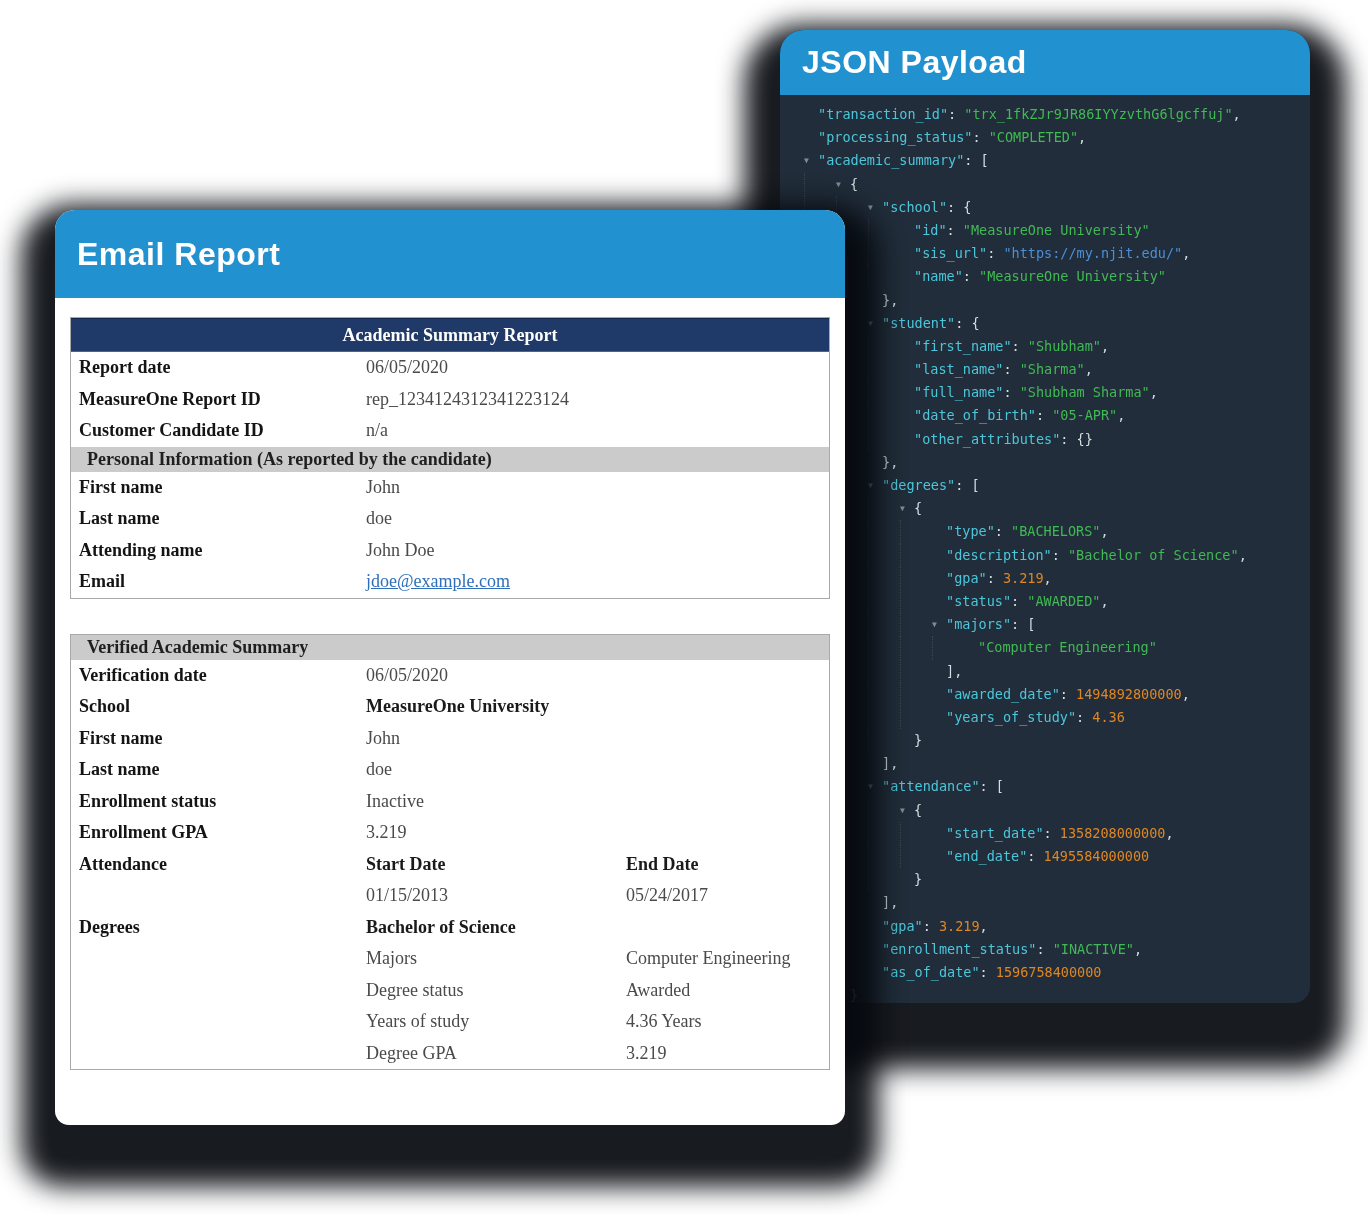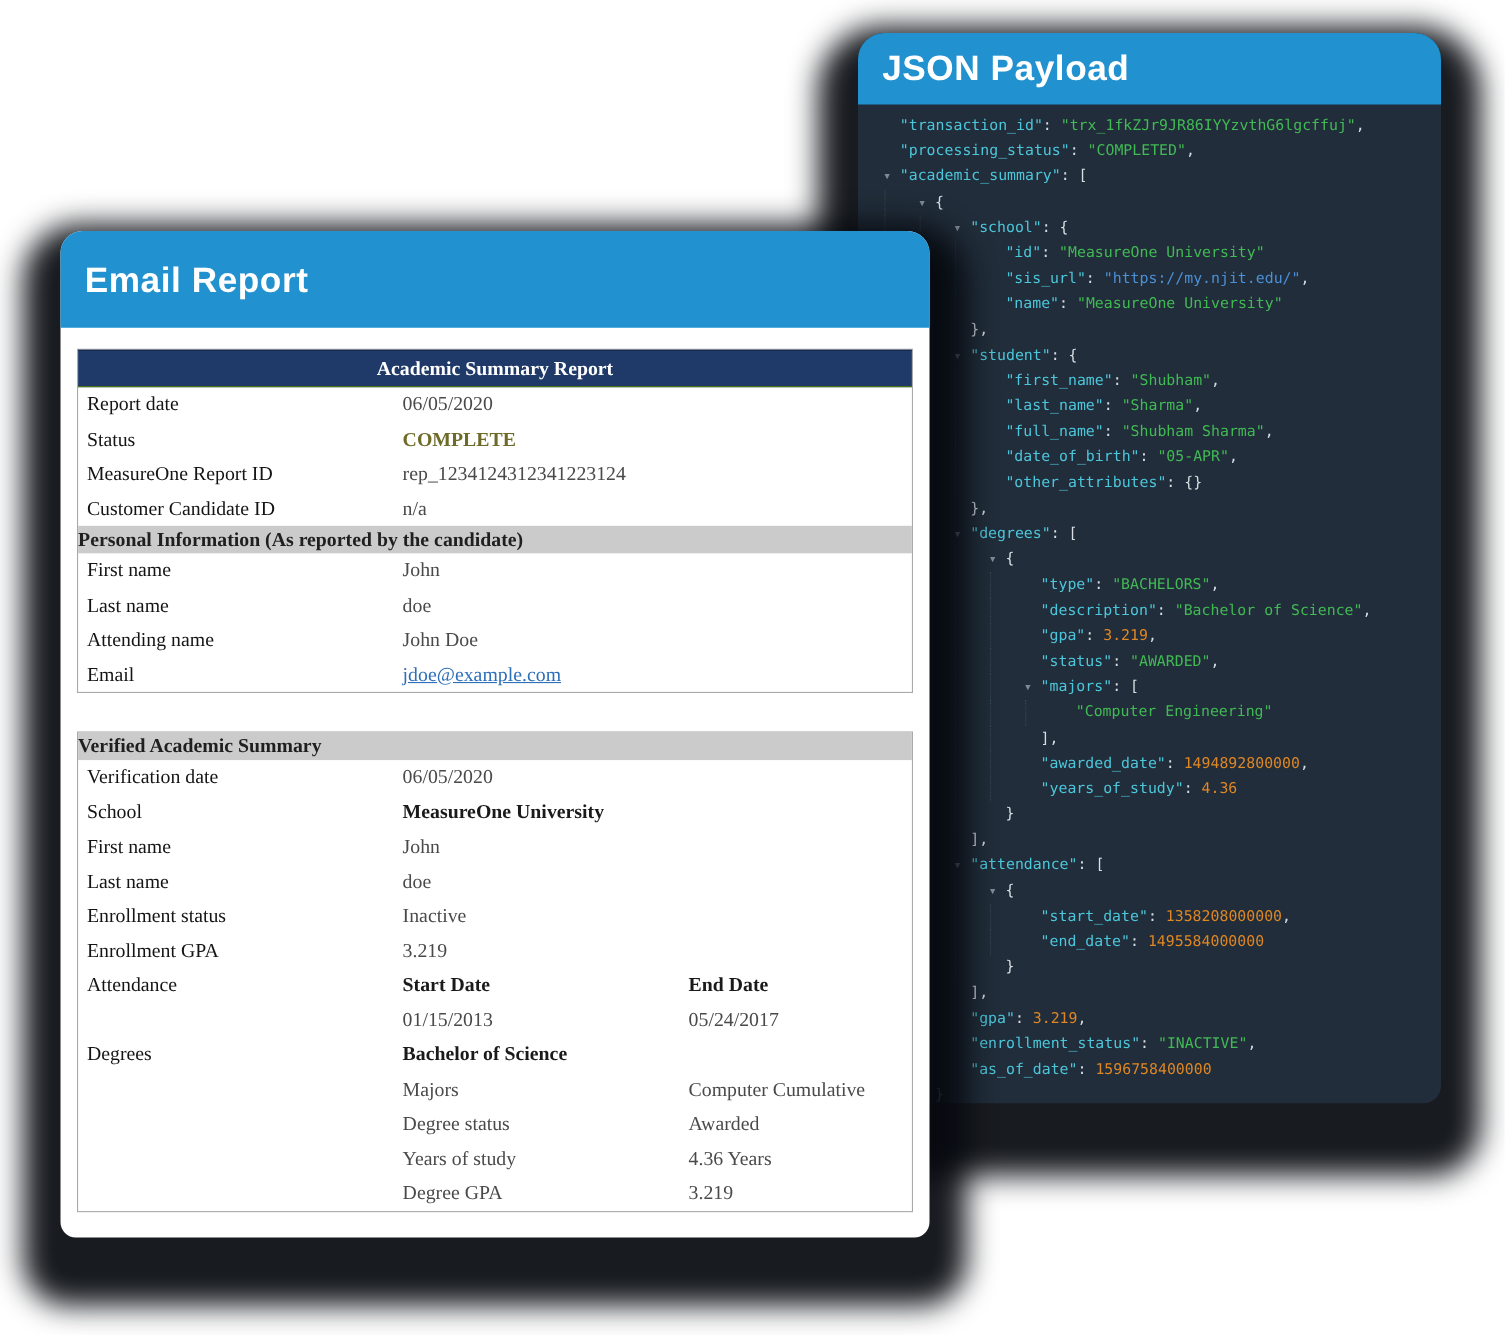--- a/index.html
+++ b/index.html
@@ -30,23 +30,23 @@
               box-shadow:0 28px 26px 34px rgba(6,10,15,0.93);}
   .email-card .card-header{height:88px;background:var(--accent-blue,#2191cf);
               border-radius:20px 20px 0 0;display:flex;align-items:center;padding:0 22px;}
   .report-body{padding:19px 15px 0 15px;font-family:"Liberation Serif",serif;font-size:18px;}
   .tbl{border:1px solid #a9a9a9;background:#fff;}
   .tbl2{margin-top:35px;}
   .tbl-head{font-weight:bold;}
   .tbl-head.navy{background:var(--navy,#1f3a68);color:#ffffff;text-align:center;height:32px;
                  line-height:32px;border-top:1px solid #13284a;border-bottom:1px solid #4d7c0f;}
   .tbl-head.gray{background:var(--gray-bar,#cbcbcb);color:#1f1f1f;height:25px;line-height:25px;
-                 padding-left:0;}
+                 padding-left:16px;}
   .row{display:flex;height:31.5px;align-items:center;}
-  .c1{flex:0 0 295px;padding-left:8px;box-sizing:border-box;font-weight:normal;color:#141414;}
+  .c1{flex:0 0 295px;padding-left:8px;box-sizing:border-box;font-weight:bold;color:#141414;}
   .c2{flex:0 0 260px;color:#4a4a4a;}
   .c3{flex:1;color:#4a4a4a;}
   .cell-bold{font-weight:bold;color:#1a1a1a;}
   .status-val{color:var(--status-olive,#6e6b28);font-weight:bold;}
   a.email-link{color:var(--link-blue,#2e6fba);text-decoration:underline;cursor:pointer;}
 </style>
 </head>
 <body>
 
 <div class="stage">
@@ -105,24 +105,20 @@
     <div class="report-body">
 
       <div class="tbl">
         <div class="tbl-head navy">Academic Summary Report</div>
         <div id="t1-rows">
             <div class="row">
               <div class="c1">Report date</div>
               <div class="c3">06/05/2020</div>
             </div>
             <div class="row">
-              <div class="c1">Status</div>
-              <div class="c3 status-val">COMPLETE</div>
-            </div>
-            <div class="row">
               <div class="c1">MeasureOne Report ID</div>
               <div class="c3">rep_1234124312341223124</div>
             </div>
             <div class="row">
               <div class="c1">Customer Candidate ID</div>
               <div class="c3">n/a</div>
             </div>
           </div>
         <div class="tbl-head gray">Personal Information (As reported by the candidate)</div>
         <div id="t1-rows2">
@@ -189,21 +185,21 @@
               <div class="c3">05/24/2017</div>
             </div>
             <div class="row">
               <div class="c1">Degrees</div>
               <div class="c2 cell-bold">Bachelor of Science</div>
               <div class="c3"></div>
             </div>
             <div class="row">
               <div class="c1"></div>
               <div class="c2">Majors</div>
-              <div class="c3">Computer Cumulative</div>
+              <div class="c3">Computer Engineering</div>
             </div>
             <div class="row">
               <div class="c1"></div>
               <div class="c2">Degree status</div>
               <div class="c3">Awarded</div>
             </div>
             <div class="row">
               <div class="c1"></div>
               <div class="c2">Years of study</div>
               <div class="c3">4.36 Years</div>

